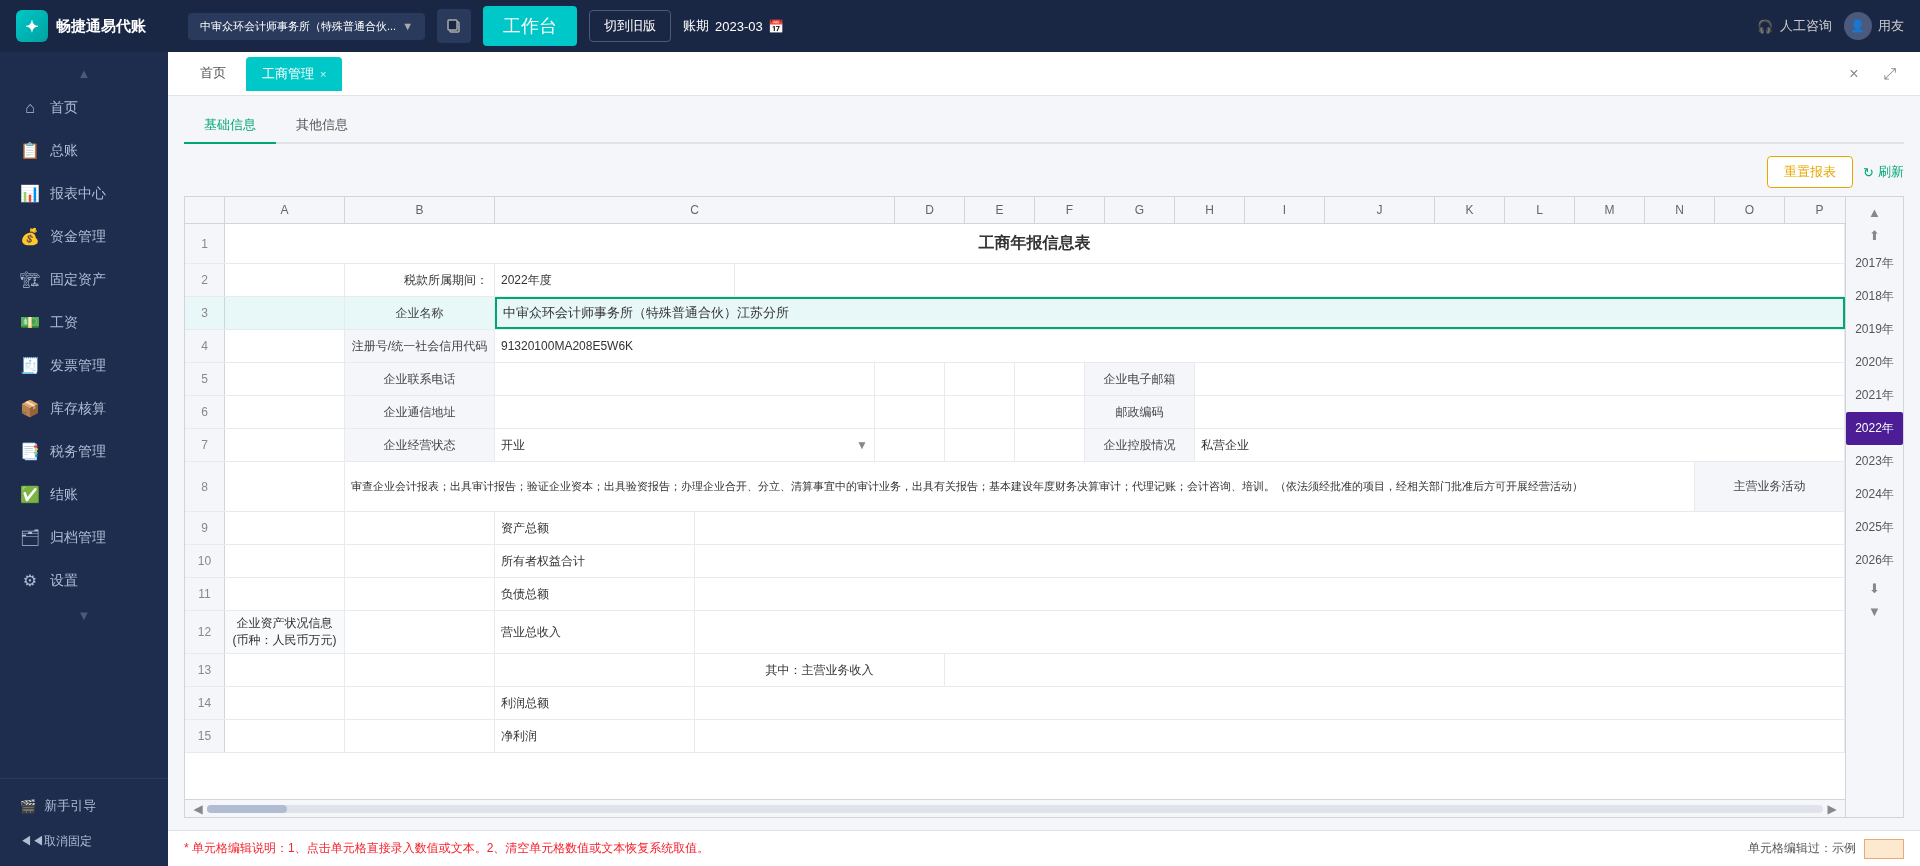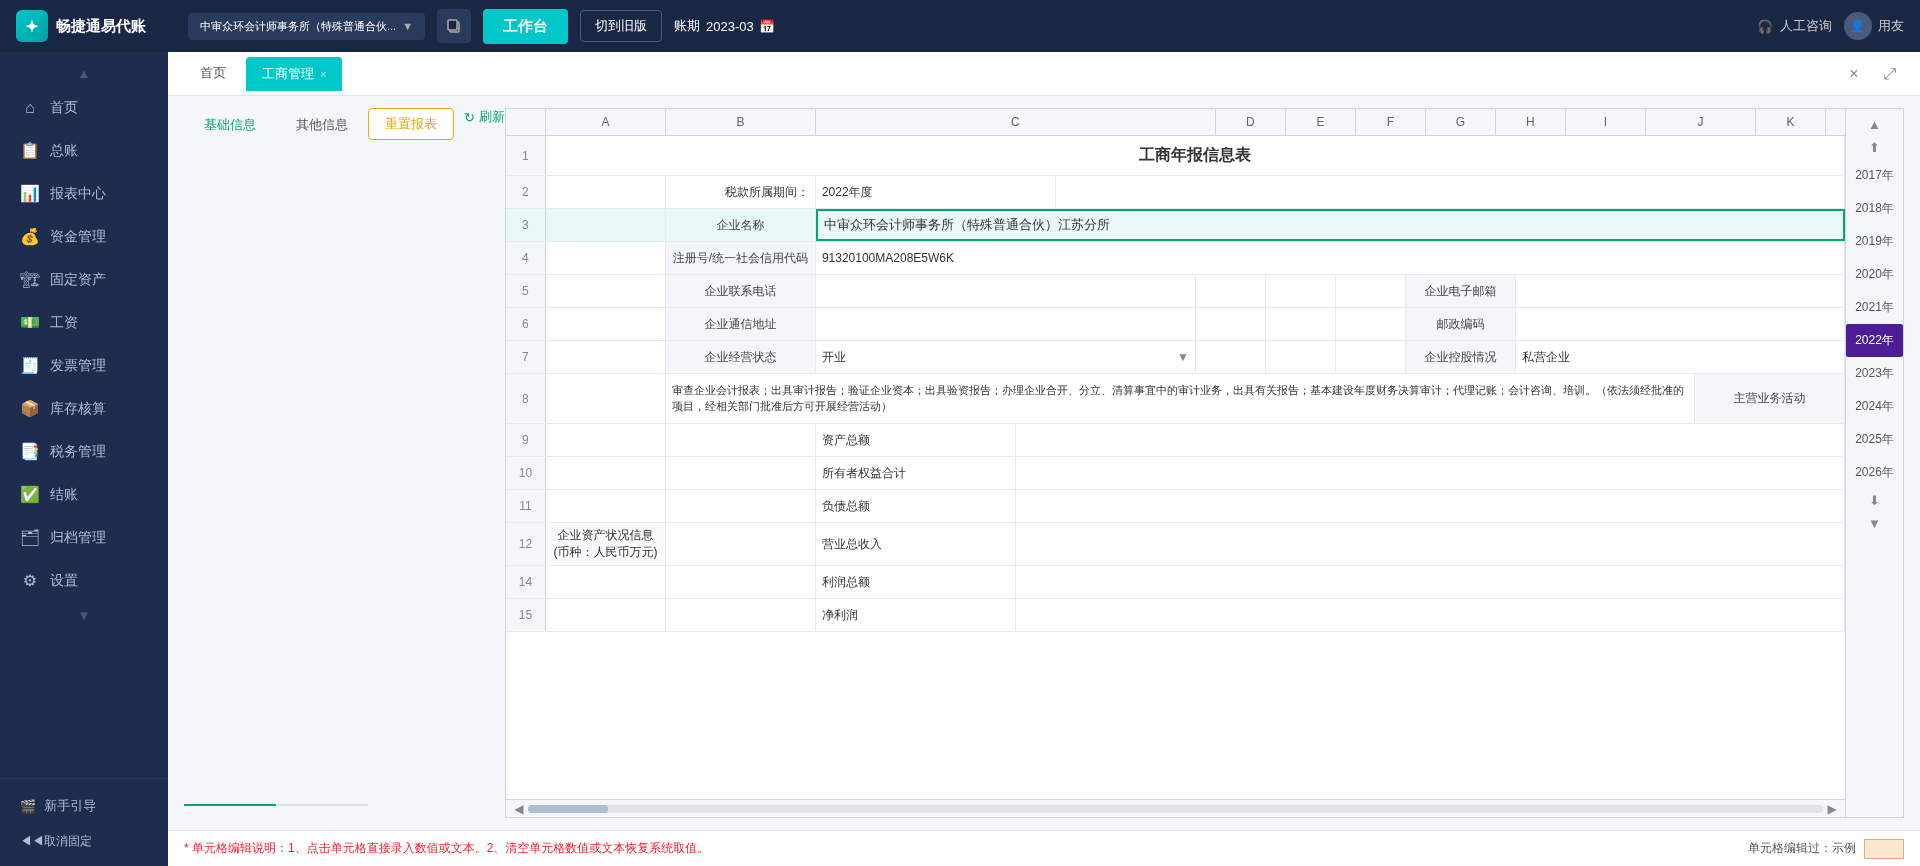--- a/index.html
+++ b/index.html
@@ -5,21 +5,21 @@
     * { box-sizing: border-box; margin: 0; padding: 0; }
     body { font-family: 'Microsoft YaHei', '微软雅黑', Arial, sans-serif; font-size: 13px; background: #f0f2f5; color: #333; width: 1920px; min-height: 866px; overflow: hidden; }
 
     
     .topbar { display: flex; align-items: center; height: 52px; background: #1a2744; padding: 0 16px; gap: 12px; }
     .logo { display: flex; align-items: center; gap: 8px; color: #fff; font-size: 15px; font-weight: bold; min-width: 160px; }
     .logo-icon { width: 32px; height: 32px; background: linear-gradient(135deg, #00c8c8, #00a0a0); border-radius: 6px; display: flex; align-items: center; justify-content: center; color: white; font-size: 16px; }
     .company-select { display: flex; align-items: center; gap: 6px; background: #2a3a5c; border-radius: 4px; padding: 6px 12px; color: #fff; font-size: 11px; cursor: pointer; min-width: 220px; }
     .company-select .arrow { color: #aaa; }
     .copy-btn { width: 34px; height: 34px; background: #2a3a5c; border-radius: 4px; display: flex; align-items: center; justify-content: center; color: #aaa; cursor: pointer; border: none; }
-    .workbench-btn { background: #00c8c8; color: white; border: none; border-radius: 4px; padding: 8px 20px; font-size: 15px; cursor: pointer; font-weight: 700; }
+    .workbench-btn { background: #00c8c8; color: white; border: none; border-radius: 4px; padding: 8px 20px; font-size: 18px; cursor: pointer; font-weight: 400; }
     .old-ver-btn { background: transparent; color: #fff; border: 1px solid #4a5a7c; border-radius: 4px; padding: 6px 14px; font-size: 13px; cursor: pointer; }
     .period-info { display: flex; align-items: center; gap: 6px; color: #fff; font-size: 13px; }
     .calendar-icon { color: #aaa; }
     .spacer { flex: 1; }
     .support-btn { display: flex; align-items: center; gap: 6px; color: #ccc; font-size: 13px; cursor: pointer; }
     .user-area { display: flex; align-items: center; gap: 6px; color: #ccc; font-size: 13px; cursor: pointer; }
     .user-avatar { width: 28px; height: 28px; background: #4a5a7c; border-radius: 50%; display: flex; align-items: center; justify-content: center; color: #ccc; font-size: 12px; }
 
     
     .main-layout { display: flex; height: 814px; }
@@ -38,29 +38,29 @@
 
     
     .tab-bar { display: flex; align-items: center; background: #fff; border-bottom: 1px solid #e0e4ea; padding: 0 16px; height: 44px; gap: 4px; }
     .tab-home { padding: 8px 16px; color: #555; cursor: pointer; font-size: 13px; border-bottom: 2px solid transparent; }
     .tab-active { background: #00c8c8; color: white; border-radius: 4px 4px 0 0; padding: 8px 16px; font-size: 13px; display: flex; align-items: center; gap: 6px; cursor: pointer; }
     .tab-close { font-size: 11px; cursor: pointer; opacity: 0.8; }
     .tab-bar-right { margin-left: auto; display: flex; align-items: center; gap: 8px; }
     .icon-btn { width: 28px; height: 28px; display: flex; align-items: center; justify-content: center; color: #888; cursor: pointer; font-size: 16px; }
 
     
-    .page-content { flex: 1; padding: 12px 16px; overflow: hidden; display: flex; }
+    .page-content { flex: 1; padding: 12px 16px; overflow: hidden; display: flex; flex-direction: column; }
 
     
     .sub-tabs { display: flex; gap: 0; border-bottom: 2px solid #e0e4ea; margin-bottom: 12px; }
     .sub-tab { padding: 8px 20px; font-size: 13px; color: #555; cursor: pointer; border-bottom: 2px solid transparent; margin-bottom: -2px; }
     .sub-tab.active { color: #00a870; border-bottom: 2px solid #00a870; font-weight: 500; }
 
     
-    .toolbar { display: flex; justify-content: flex-end; align-items: flex-start; gap: 10px; margin-bottom: 8px; }
+    .toolbar { display: flex; justify-content: flex-end; align-items: center; gap: 10px; margin-bottom: 8px; }
     .reset-btn { border: 1px solid #e6a800; color: #e6a800; background: #fff; border-radius: 4px; padding: 6px 16px; font-size: 13px; cursor: pointer; }
     .refresh-btn { display: flex; align-items: center; gap: 4px; color: #00a870; background: transparent; border: none; font-size: 13px; cursor: pointer; }
 
     
     .sheet-wrapper { flex: 1; display: flex; overflow: hidden; border: 1px solid #d0d4dc; background: #fff; }
     .sheet-main { flex: 1; overflow: hidden; display: flex; flex-direction: column; }
 
     
     .col-headers { display: flex; background: #f5f6fa; border-bottom: 1px solid #d0d4dc; flex-shrink: 0; }
     .row-num-header { width: 40px; min-width: 40px; height: 26px; border-right: 1px solid #d0d4dc; background: #f5f6fa; }
@@ -348,20 +348,28 @@
             </div>
 
             <div class="grid-row">
               <div class="row-num">12</div>
               <div class="cell" style="width:120px;min-width:120px;text-align:center;justify-content:center;flex-wrap:wrap;font-size:12px;background:#f9fafb">企业资产状况信息(币种：人民币万元)</div>
               <div class="cell" style="width:150px;min-width:150px"></div>
               <div class="cell" style="width:200px;min-width:200px">营业总收入</div>
               <div class="cell" style="flex:1"></div>
             </div>
 
+            <div class="grid-row">
+              <div class="row-num">13</div>
+              <div class="cell" style="width:120px;min-width:120px"></div>
+              <div class="cell" style="width:150px;min-width:150px"></div>
+              <div class="cell" style="width:200px;min-width:200px"></div>
+              <div class="cell" style="width:250px;min-width:250px;justify-content:center">其中：主营业务收入</div>
+              <div class="cell" style="flex:1"></div>
+            </div>
 
             <div class="grid-row">
               <div class="row-num">14</div>
               <div class="cell" style="width:120px;min-width:120px"></div>
               <div class="cell" style="width:150px;min-width:150px"></div>
               <div class="cell" style="width:200px;min-width:200px">利润总额</div>
               <div class="cell" style="flex:1"></div>
             </div>
 
             <div class="grid-row">

